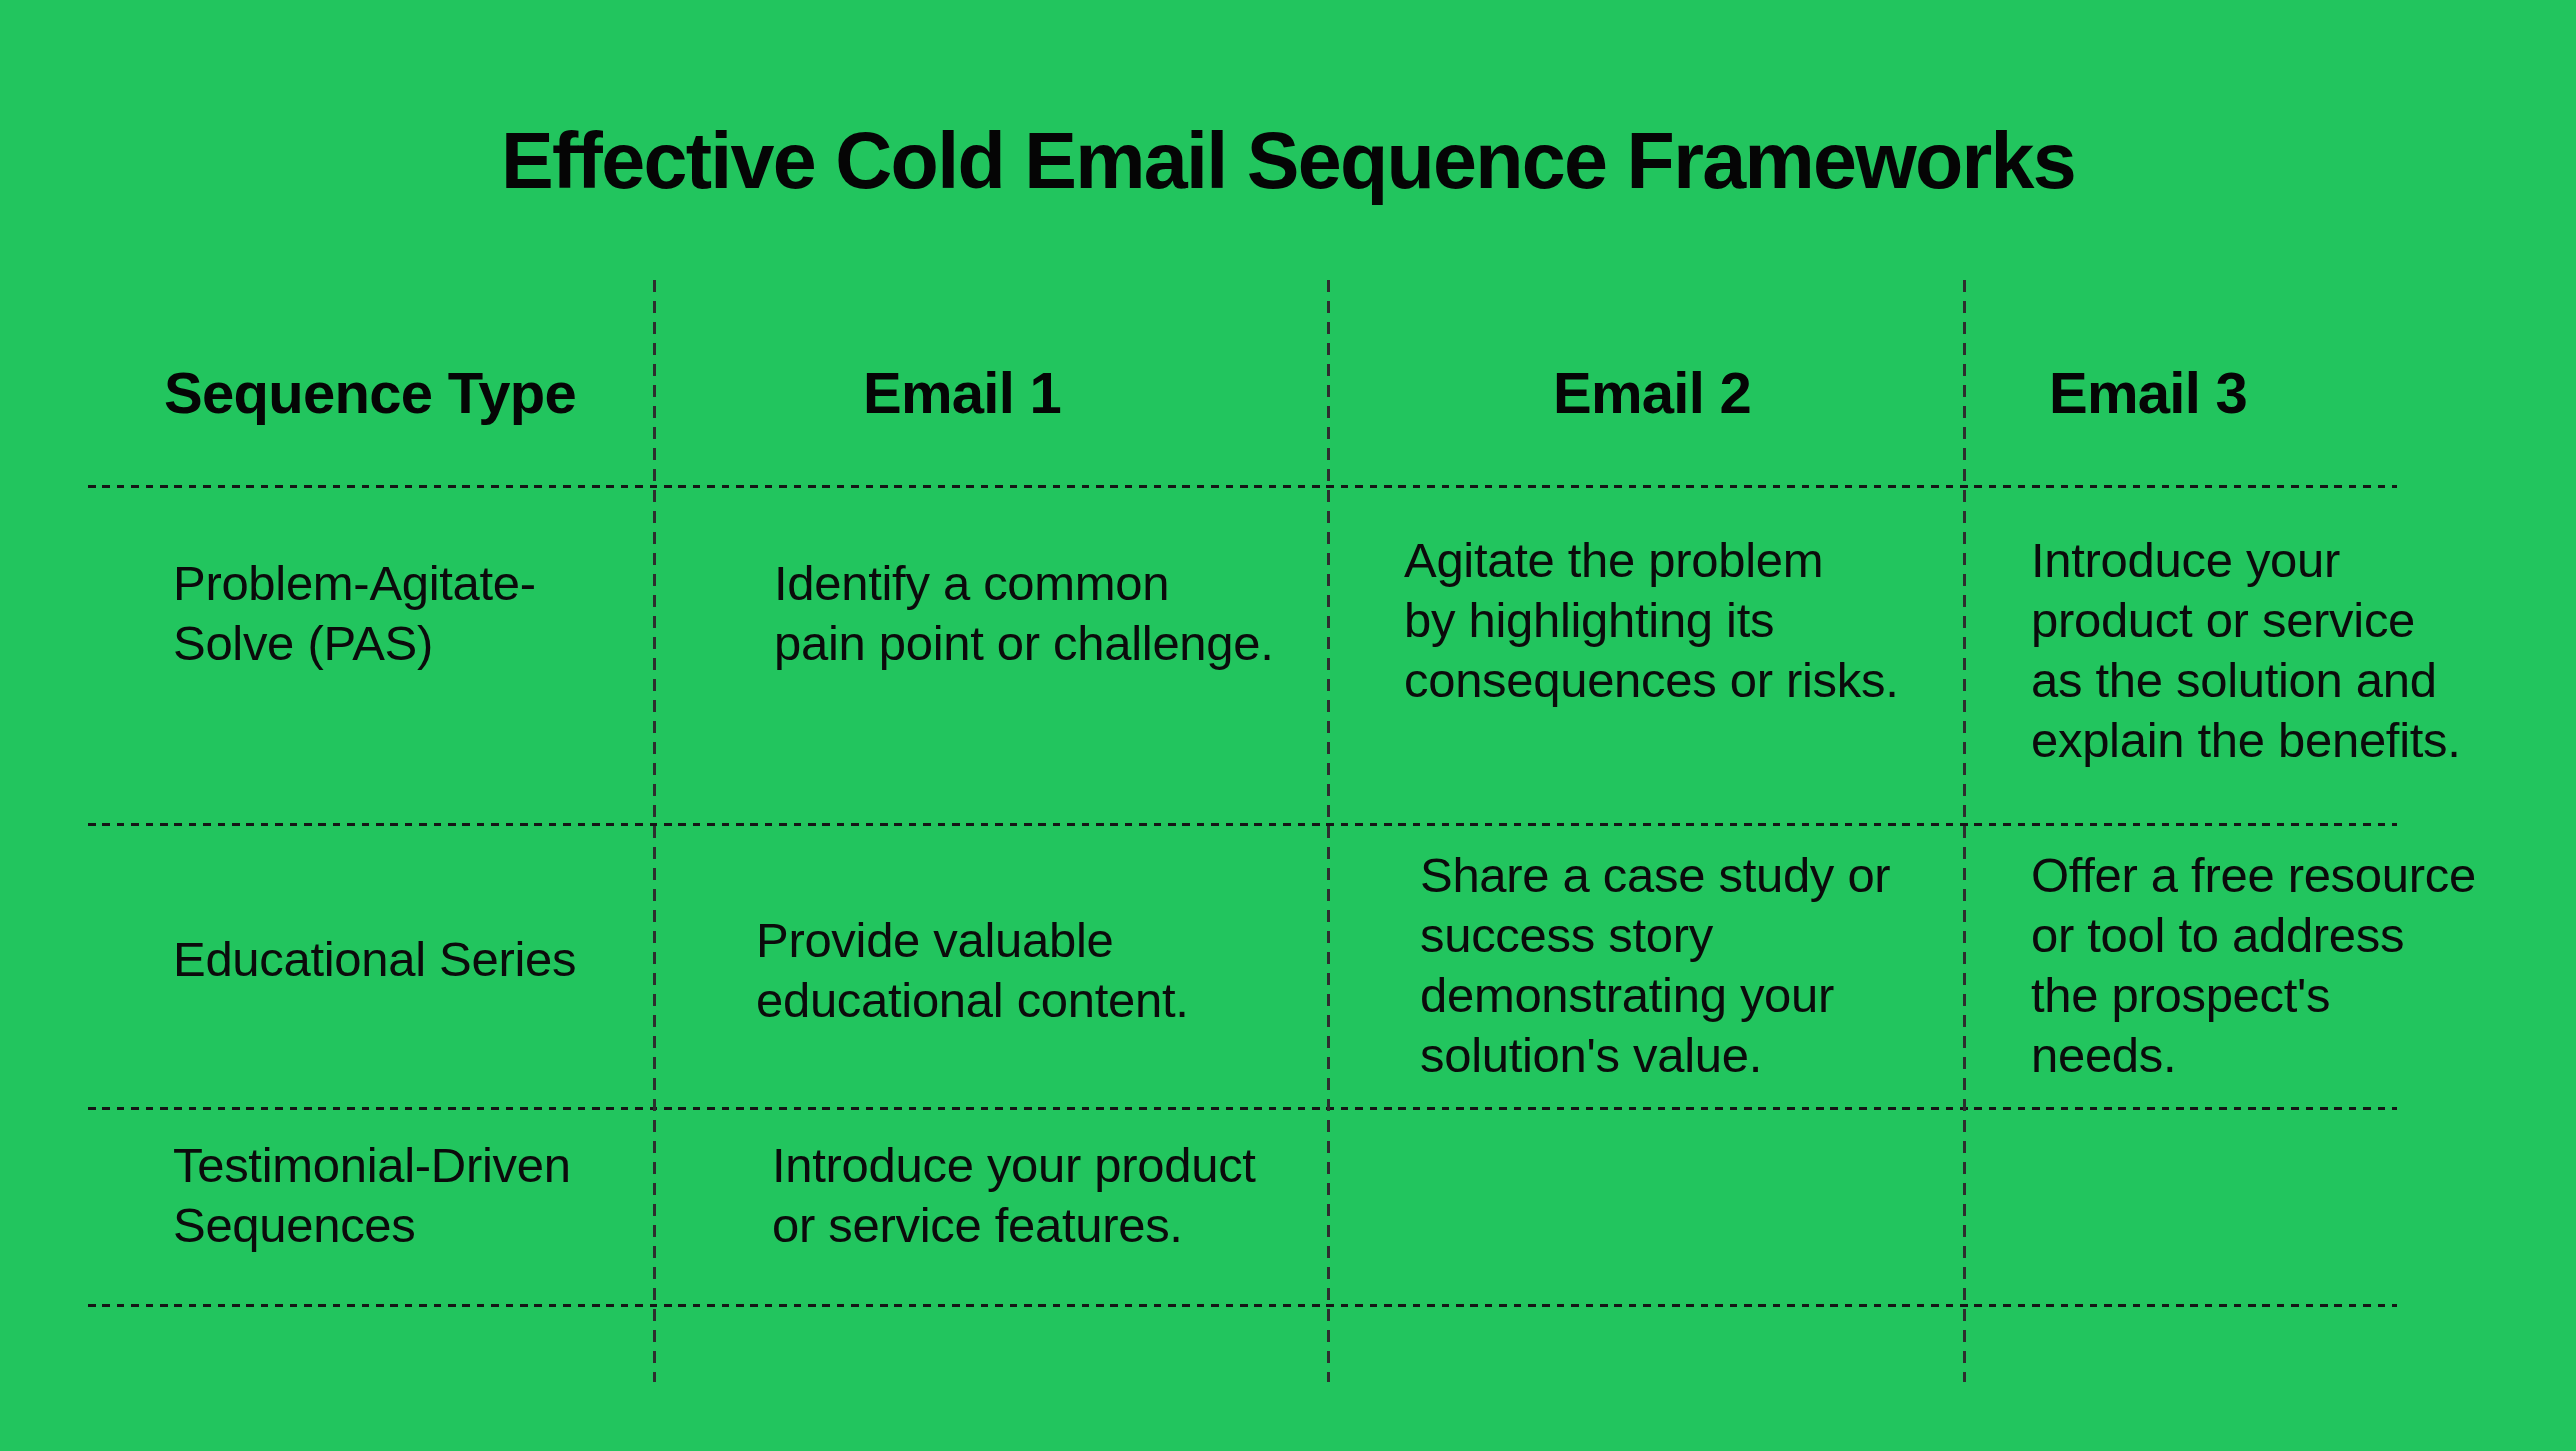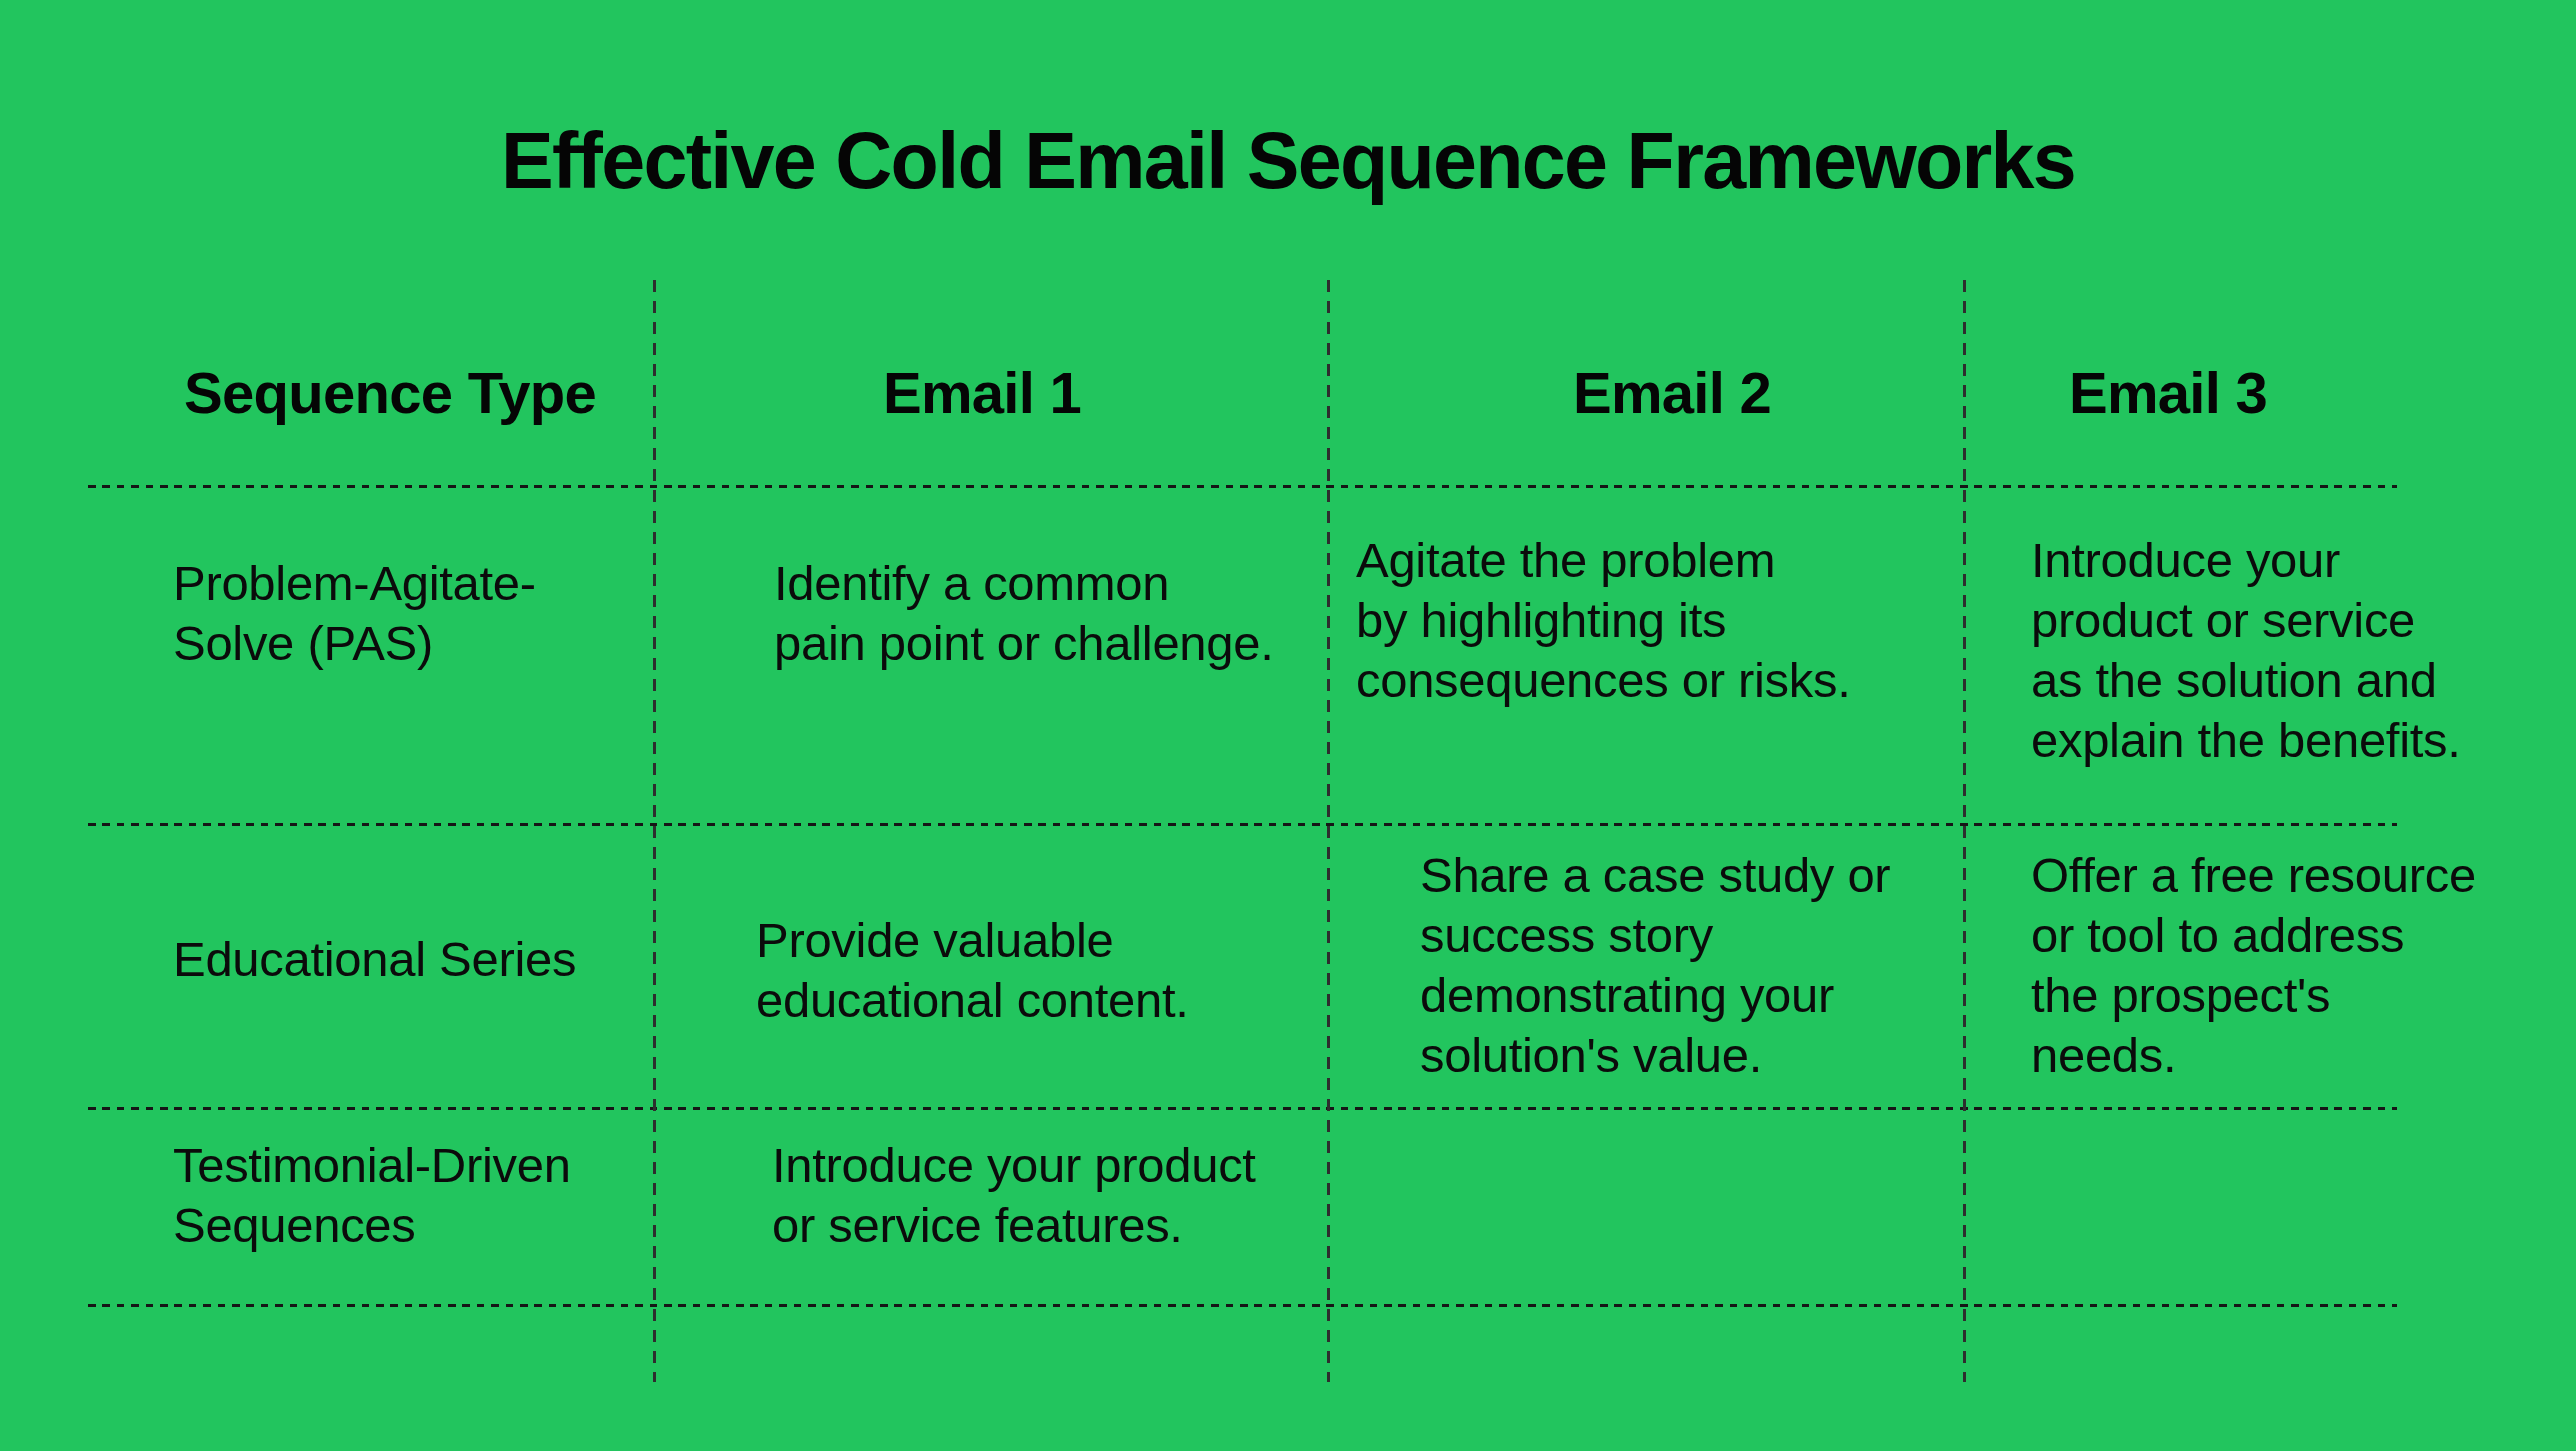--- a/index.html
+++ b/index.html
@@ -54,39 +54,38 @@
   
   .th {
     position: absolute;
     top: 359px;
     transform: translateX(-50%);
     font-size: 58px;
     font-weight: bold;
     letter-spacing: -0.7px;
     white-space: nowrap;
     color: #050505;
-    margin-left: 20px;
   }
   .th-0 { left: 370px; }
   .th-1 { left: 962px; }
   .th-2 { left: 1652px; }
   .th-3 { left: 2148px; }
   
   .cell {
     position: absolute;
     font-size: 49px;
     line-height: 60px;
     letter-spacing: -0.3px;
     white-space: pre-line;
     color: #0b0b0b;
     margin-left: 29px;
   }
   .r0c0 { left: 144px;  top: 553px;  }
   .r0c1 { left: 745px; top: 553px;  }
-  .r0c2 { left: 1327px; top: 530px;  }
+  .r0c2 { left: 1375px; top: 530px;  }
   .r0c3 { left: 2002px; top: 530px;  }
   .r1c0 { left: 144px;  top: 929px; text-align: center; }
   .r1c1 { left: 727px; top: 910px; }
   .r1c2 { left: 1391px; top: 845px; }
   .r1c3 { left: 2002px; top: 845px; }
   .r2c0 { left: 144px;  top: 1135px; }
   .r2c1 { left: 743px; top: 1135px; }
   .r2c2 { left: 1391px; top: 1137px; }
   .r2c3 { left: 1999px; top: 1124px; }
 </style>

